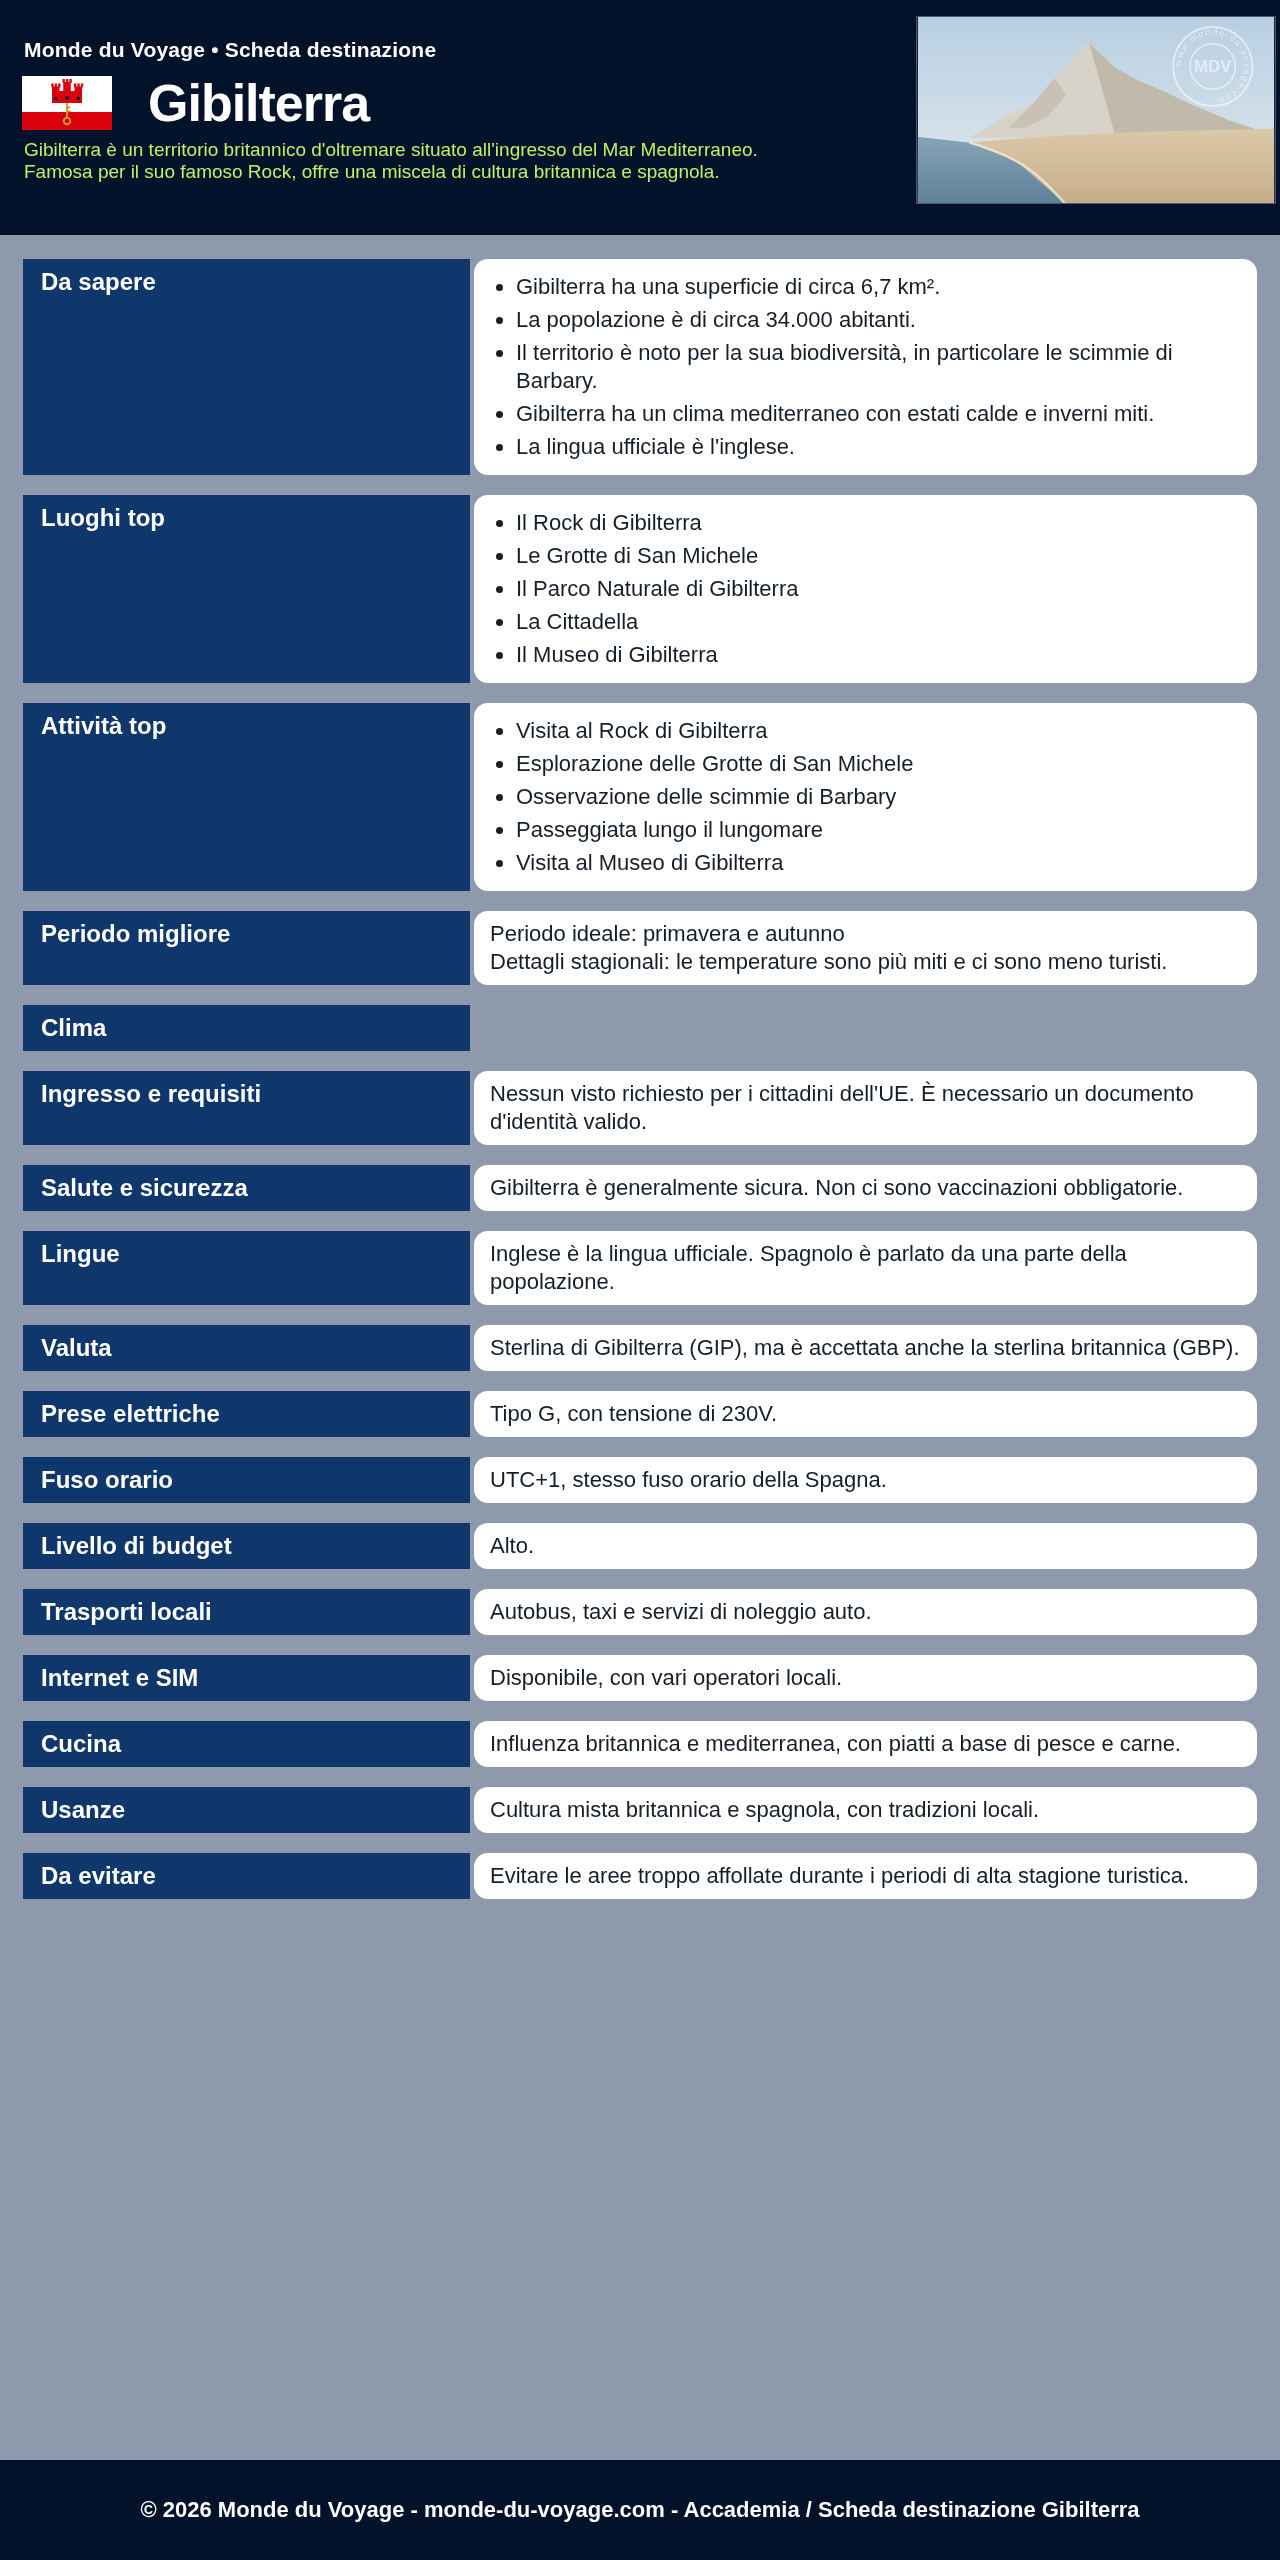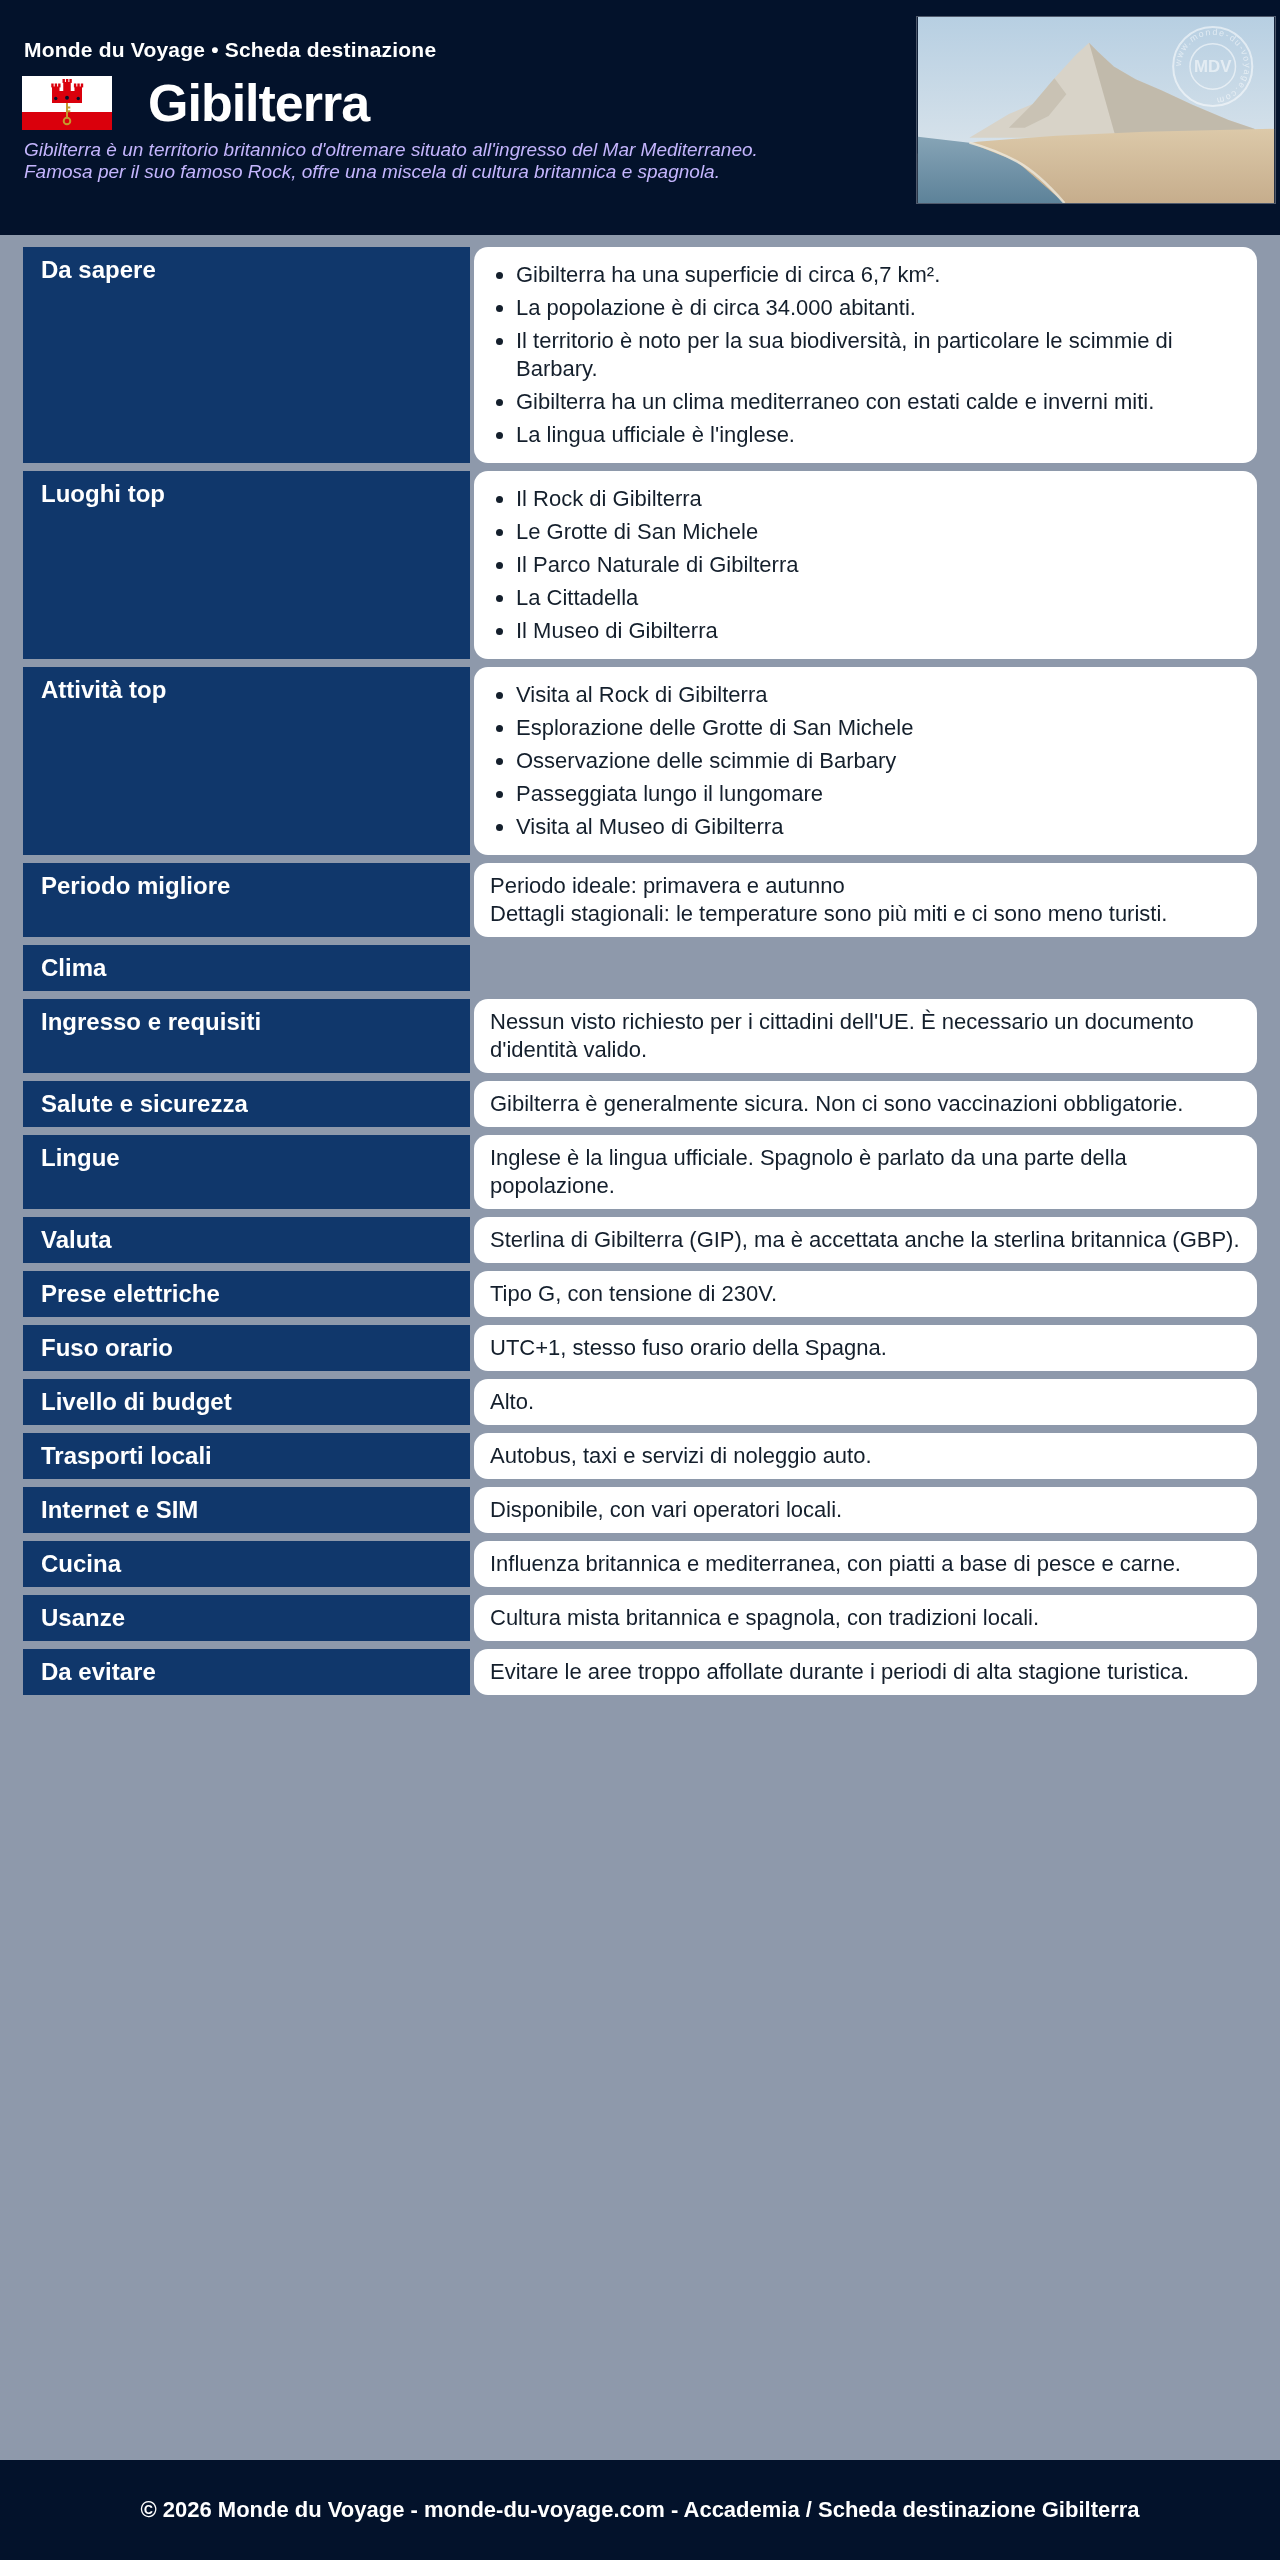--- a/index.html
+++ b/index.html
@@ -28,33 +28,33 @@
     display: flex; align-items: center; gap: 36px;
   }
   .flag { width: 90px; height: 54px; flex: 0 0 90px; }
   .flag svg { width: 100%; height: 100%; display: block; }
   .page-title {
     margin: 0; font-size: 52px; font-weight: bold;
     letter-spacing: -1px; line-height: 1;
   }
   .desc {
     position: absolute; left: 24px; top: 139px;
-    font-size: 19px; line-height: 22px; color: #c4b5fd; font-style: italic;
+    font-size: 19px; line-height: 22px; color: #bef264;
   }
   .photo {
     position: absolute; top: 16px; right: 4px;
     width: 360px; height: 188px;
     border: 1px solid rgba(255,255,255,0.30);
   }
   .photo svg { width: 100%; height: 100%; display: block; }
 
   
   .content { padding: 12px 23px 0 23px; }
   .info-table { display: flex; flex-direction: column; gap: 8px; }
-  .row { display: flex; gap: 4px; align-items: stretch; }
+  .row { display: flex; gap: 4px; align-items: stretch; margin-top: 12px; }
   .cell-label {
     flex: 0 0 447px; width: 447px;
     background: #10376b; color: #ffffff;
     font-weight: bold; font-size: 24px; line-height: 30px;
     padding: 8px 18px;
   }
   .cell-content {
     flex: 1 1 auto;
     background: #ffffff; color: #141f2c;
     font-size: 22px; line-height: 28px;

